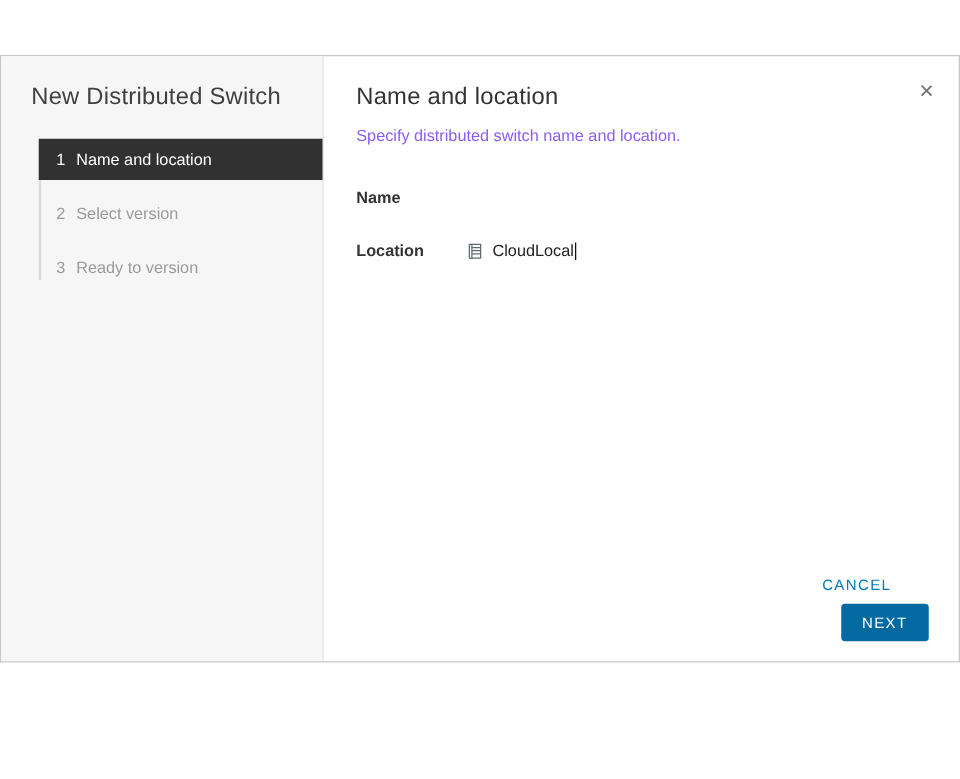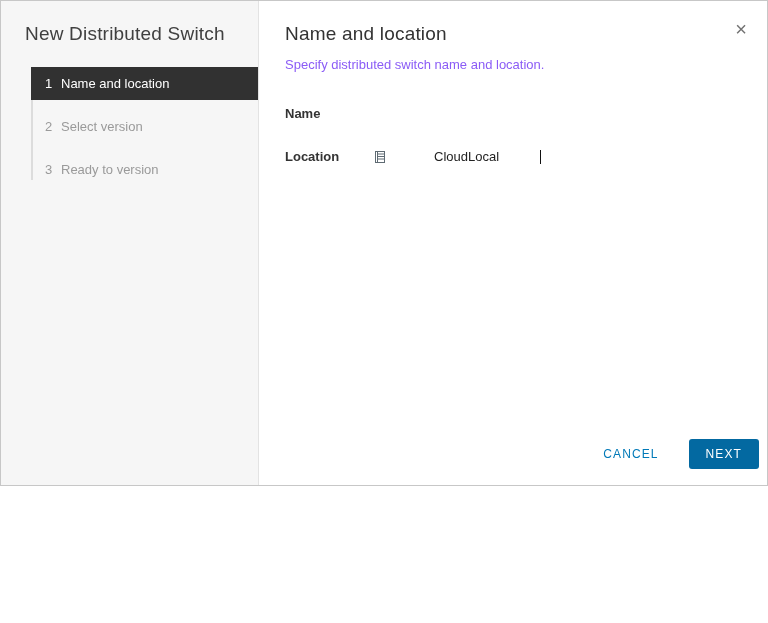--- a/index.html
+++ b/index.html
@@ -9,20 +9,21 @@
     background: #ffffff;
     color: #333;
   }
   .dialog {
     width: 768px;
     height: 486px;
     border: 1px solid #c7c7c7;
     display: flex;
     background: #ffffff;
     overflow: hidden;
+    margin-top: 44px;
   }
   
   .sidebar {
     width: 258px;
     flex: 0 0 258px;
     background: #f6f6f6;
     border-right: 1px solid #e3e3e3;
     padding-top: 18px;
   }
   .sidebar-title {
@@ -119,42 +120,42 @@
     padding: 1px 2px 3px 2px;
     outline: none;
     font-family: "Liberation Sans", sans-serif;
   }
   .location-value {
     display: flex;
     align-items: center;
     font-size: 13px;
     color: #222;
     padding-top: 1px;
-    gap: 40px;
   }
   .location-icon {
     display: inline-flex;
     margin-right: 7px;
     color: #5f6b73;
   }
   .text-cursor {
     display: inline-block;
     width: 1px;
     height: 14px;
     background: #111;
     margin-left: 1px;
     vertical-align: middle;
   }
   
   .footer {
     position: absolute;
     bottom: 16px;
-    right: 8px;
+    right: 24px;
     display: flex;
     align-items: flex-end;
+    flex-direction: column;
   }
   .cancel-btn {
     background: none;
     border: none;
     color: #0079b8;
     font-size: 12px;
     font-weight: 500;
     letter-spacing: 1.1px;
     cursor: pointer;
     margin-right: 26px;

